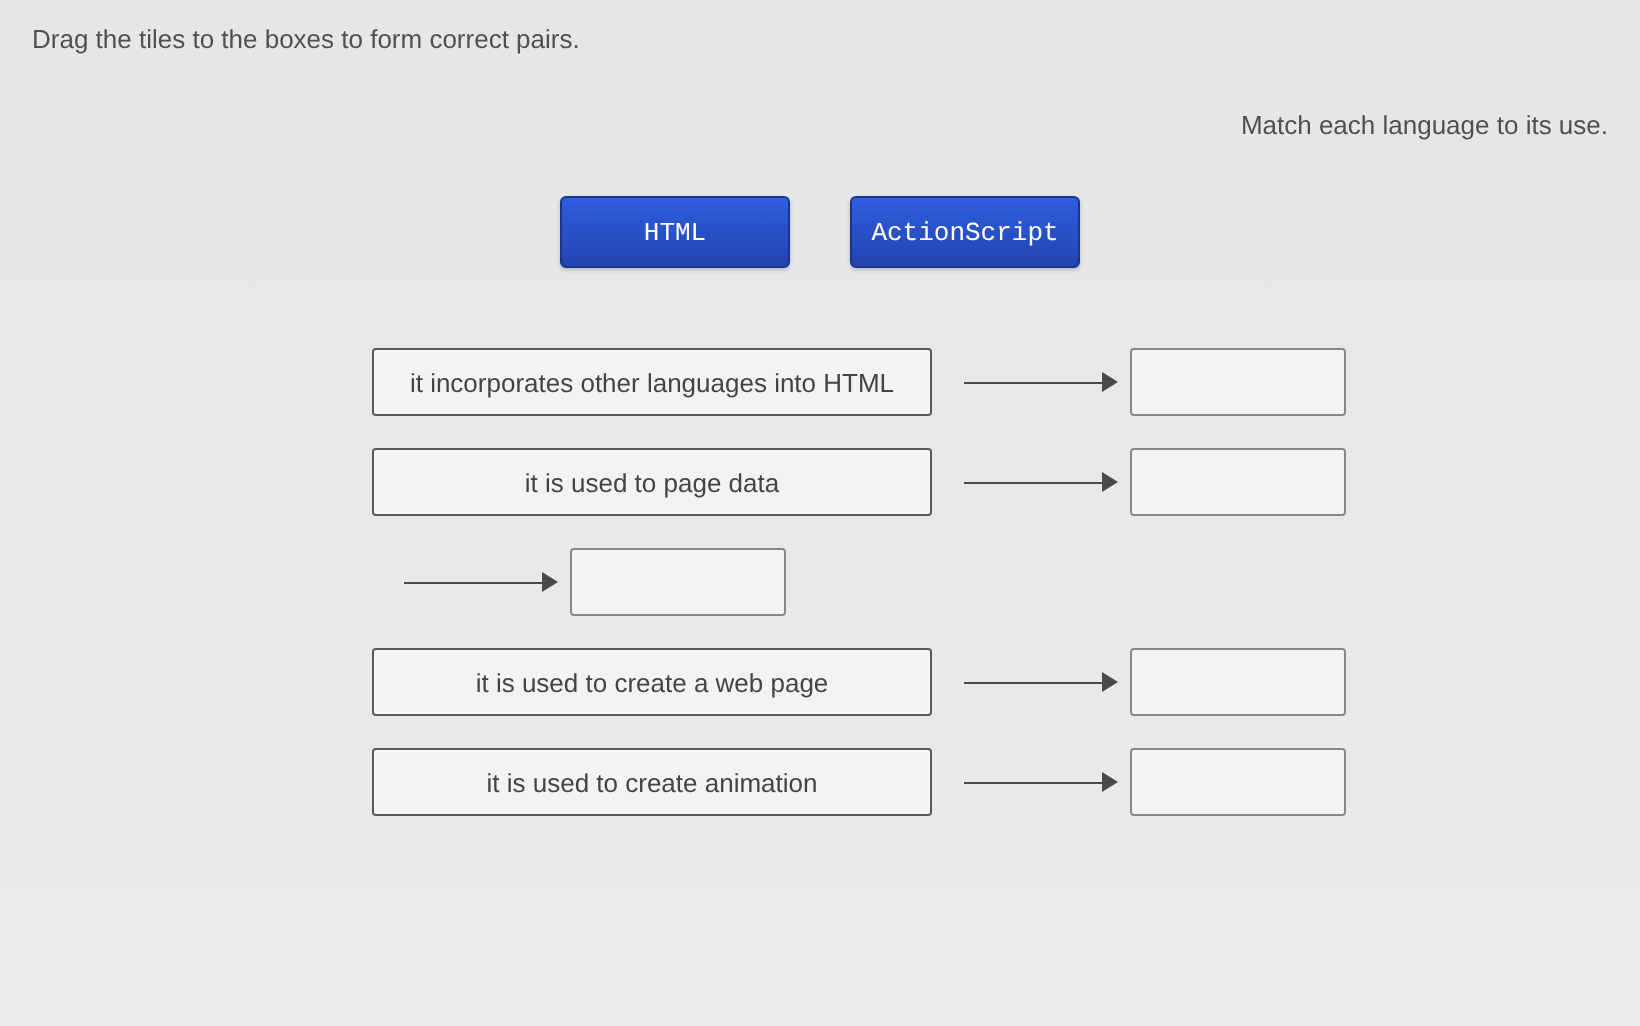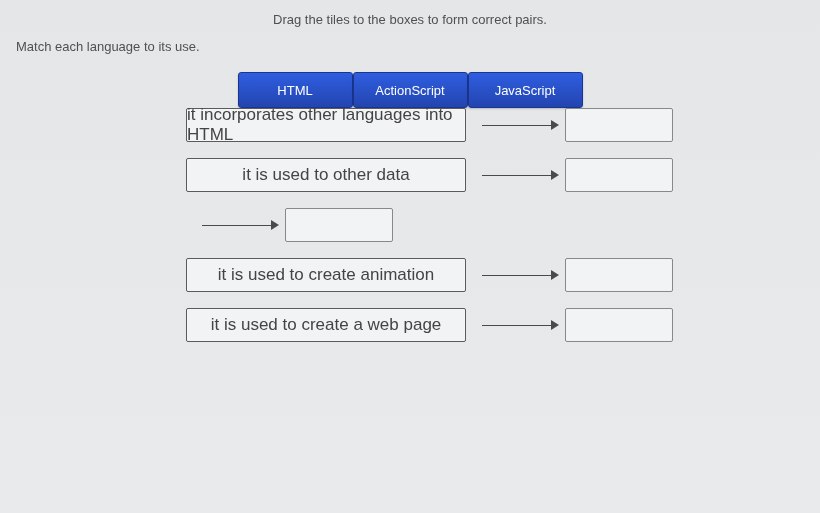--- a/index.html
+++ b/index.html
@@ -14,31 +14,34 @@
     color: #333;
     overflow: hidden;
   }
   .page {
     padding: 12px 16px 0 16px;
     background: linear-gradient(180deg, #e4e6e8 0%, #e8eaec 100%);
     min-height: 513px;
   }
   .instruction {
     color: #505050;
-    margin-bottom: 12px;
-    text-align: center;
+    margin-bottom: 28px;
   }
   .subinstruction {
     color: #505050;
-    margin-bottom: 18px;
+    margin-bottom: 28px;
+    text-align: right;
   }
   .tiles-row {
     display: flex;
     justify-content: center;
+    gap: 30px;
+    margin-bottom: 40px;
     padding: 0 20px;
+    font-family: Liberation Mono, monospace;
   }
   .tile {
     background: #2a4fc7;
     background: linear-gradient(180deg, #2f5ee0 0%, #2344b0 100%);
     color: #fff;
     border: 1px solid #1a3590;
     border-radius: 3px;
     width: 115px;
     height: 36px;
     display: flex;
@@ -61,21 +64,21 @@
   .desc-box {
     background: #f2f3f4;
     border: 1px solid #5a5a5a;
     border-radius: 2px;
     width: 280px;
     height: 34px;
     display: flex;
     align-items: center;
     justify-content: center;
     color: #444;
-    font-size: 17px;
+    font-size: 13px;
     box-shadow: inset 0 0 0 1px rgba(255,255,255,0.3);
   }
   .arrow {
     width: 75px;
     height: 1px;
     position: relative;
     margin: 0 8px 0 16px;
   }
   .arrow-line {
     position: absolute;
@@ -108,62 +111,61 @@
 <body>
 
 <div class="page">
 
   <div class="instruction">Drag the tiles to the boxes to form correct pairs.</div>
   <div class="subinstruction">Match each language to its use.</div>
 
   <div class="tiles-row">
     <div class="tile">HTML</div>
     <div class="tile">ActionScript</div>
-    <div class="tile">JavaScript</div>
   </div>
 
   <div class="match-rows">
 
     <div class="match-row">
       <div class="desc-box">it incorporates other languages into HTML</div>
       <div class="arrow">
         <div class="arrow-line"></div>
           <div class="arrow-head"></div>
       </div>
       <div class="drop-box"></div>
     </div>
 
     <div class="match-row">
-      <div class="desc-box">it is used to other data</div>
+      <div class="desc-box">it is used to page data</div>
       <div class="arrow">
         <div class="arrow-line"></div>
           <div class="arrow-head"></div>
       </div>
       <div class="drop-box"></div>
     </div>
 
     <div class="match-row">
       <div class="arrow">
         <div class="arrow-line"></div>
           <div class="arrow-head"></div>
       </div>
       <div class="drop-box"></div>
     </div>
 
     <div class="match-row">
-      <div class="desc-box">it is used to create animation</div>
+      <div class="desc-box">it is used to create a web page</div>
       <div class="arrow">
         <div class="arrow-line"></div>
           <div class="arrow-head"></div>
       </div>
       <div class="drop-box"></div>
     </div>
 
     <div class="match-row">
-      <div class="desc-box">it is used to create a web page</div>
+      <div class="desc-box">it is used to create animation</div>
       <div class="arrow">
         <div class="arrow-line"></div>
           <div class="arrow-head"></div>
       </div>
       <div class="drop-box"></div>
     </div>
 
   </div>
 
 </div>

